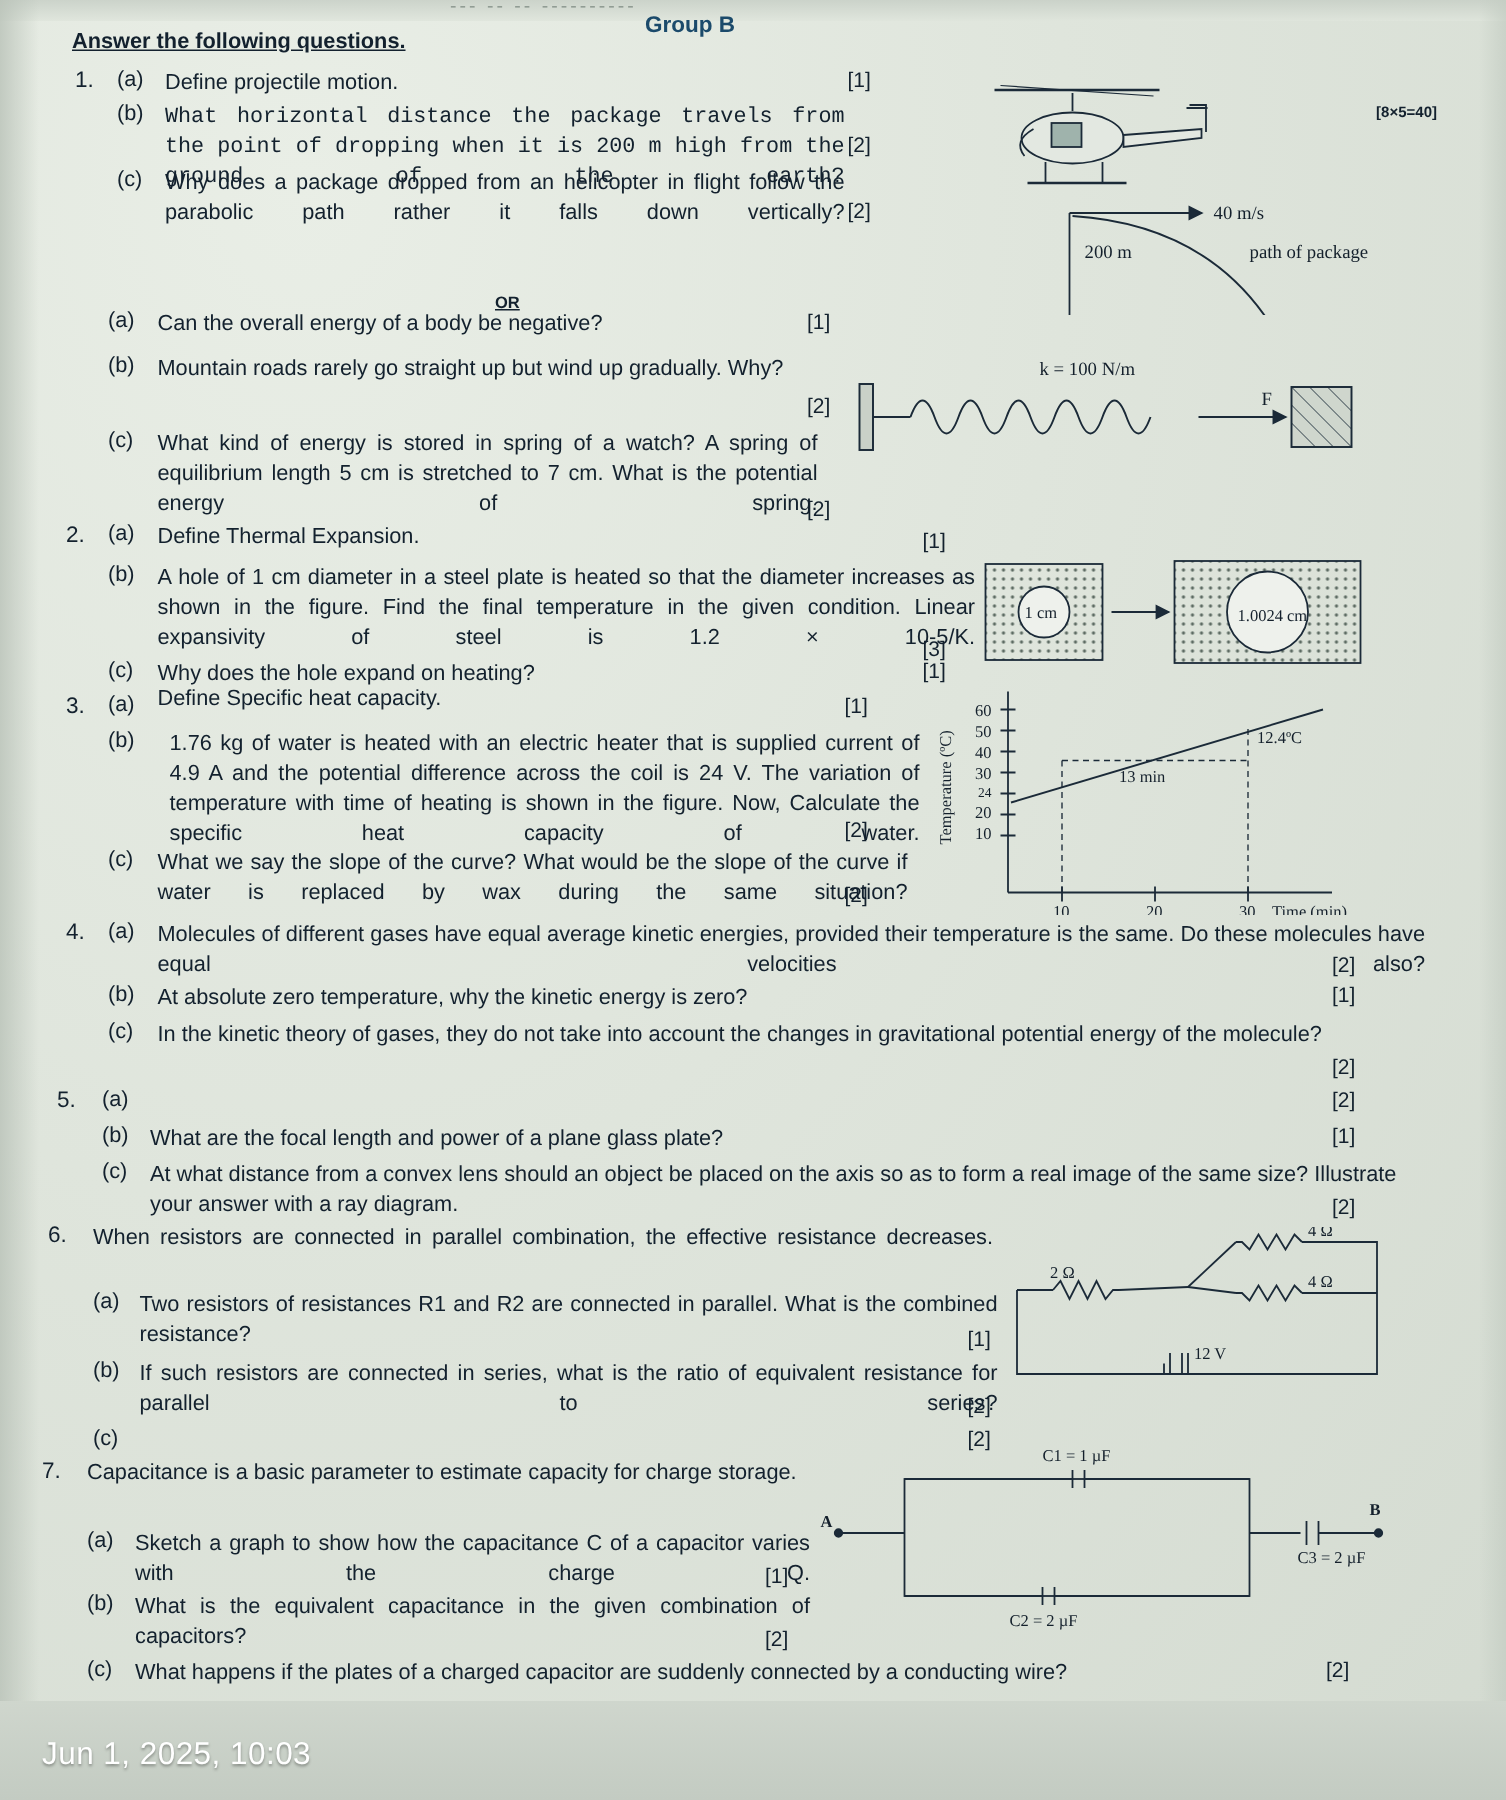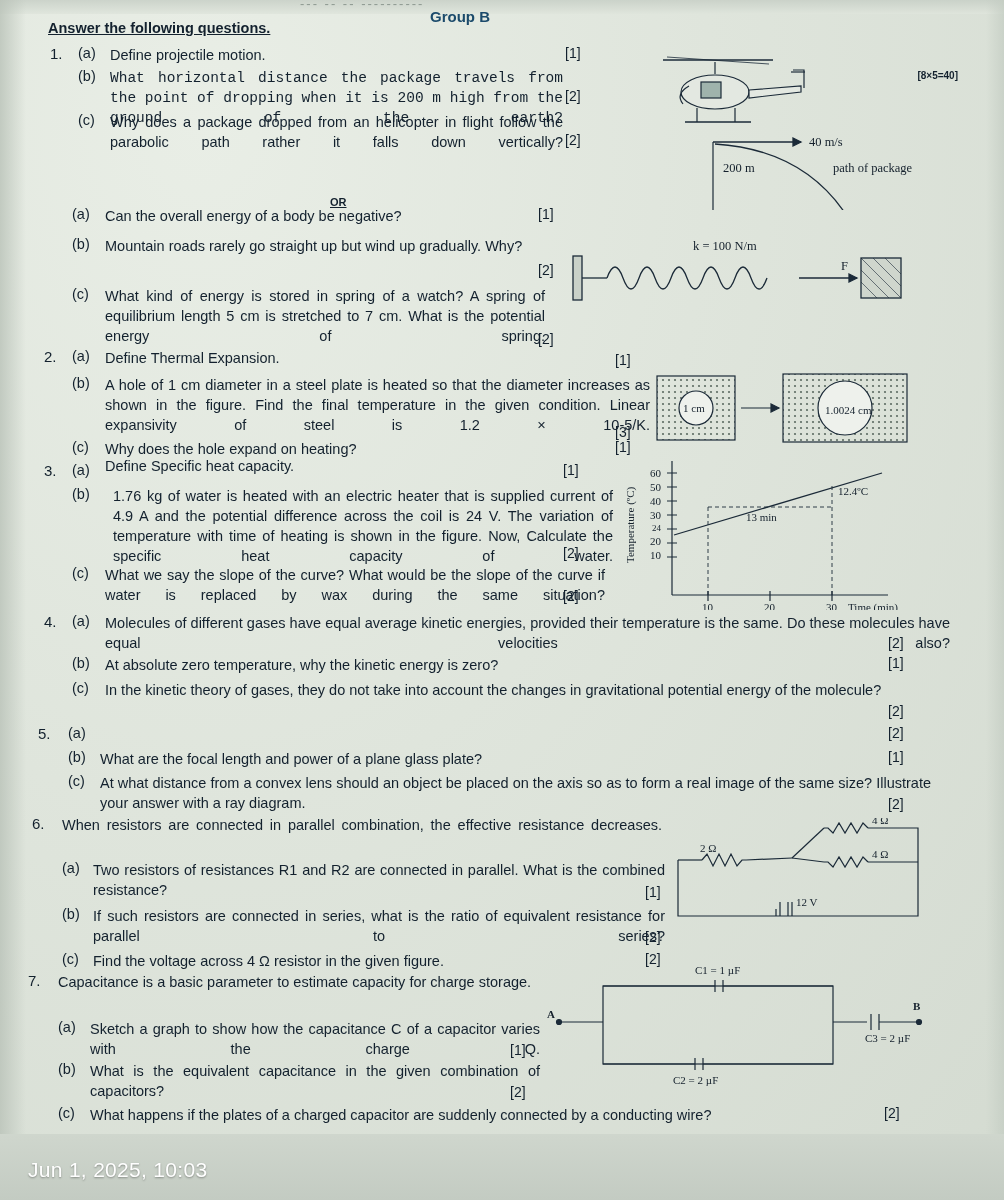--- a/index.html
+++ b/index.html
@@ -164,21 +164,20 @@
 
   <div class="lbl" style="left:62px; top:860px;">(a)</div>
   <div class="body justify" style="left:93px; top:860px; width:572px;">Two resistors of resistances R1 and R2 are connected in parallel. What is the combined resistance?</div>
   <div class="mark" style="left:645px; top:884px;">[1]</div>
 
   <div class="lbl" style="left:62px; top:906px;">(b)</div>
   <div class="body justify" style="left:93px; top:906px; width:572px;">If such resistors are connected in series, what is the ratio of equivalent resistance for parallel to series?</div>
   <div class="mark" style="left:645px; top:929px;">[2]</div>
 
   <div class="lbl" style="left:62px; top:951px;">(c)</div>
-  <div class="body" style="left:93px; top:951px; width:545px;">Find the voltage across 4 Ω resistor in the given figure.</div>
   <div class="mark" style="left:645px; top:951px;">[2]</div>
 
   <div class="qnum" style="left:28px; top:972px;">7.</div>
   <div class="body" style="left:58px; top:972px; width:500px;">Capacitance is a basic parameter to estimate capacity for charge storage.</div>
 
   <div class="lbl" style="left:58px; top:1019px;">(a)</div>
   <div class="body justify" style="left:90px; top:1019px; width:450px;">Sketch a graph to show how the capacitance C of a capacitor varies with the charge Q.</div>
   <div class="mark" style="left:510px; top:1042px;">[1]</div>
 
   <div class="lbl" style="left:58px; top:1061px;">(b)</div>

